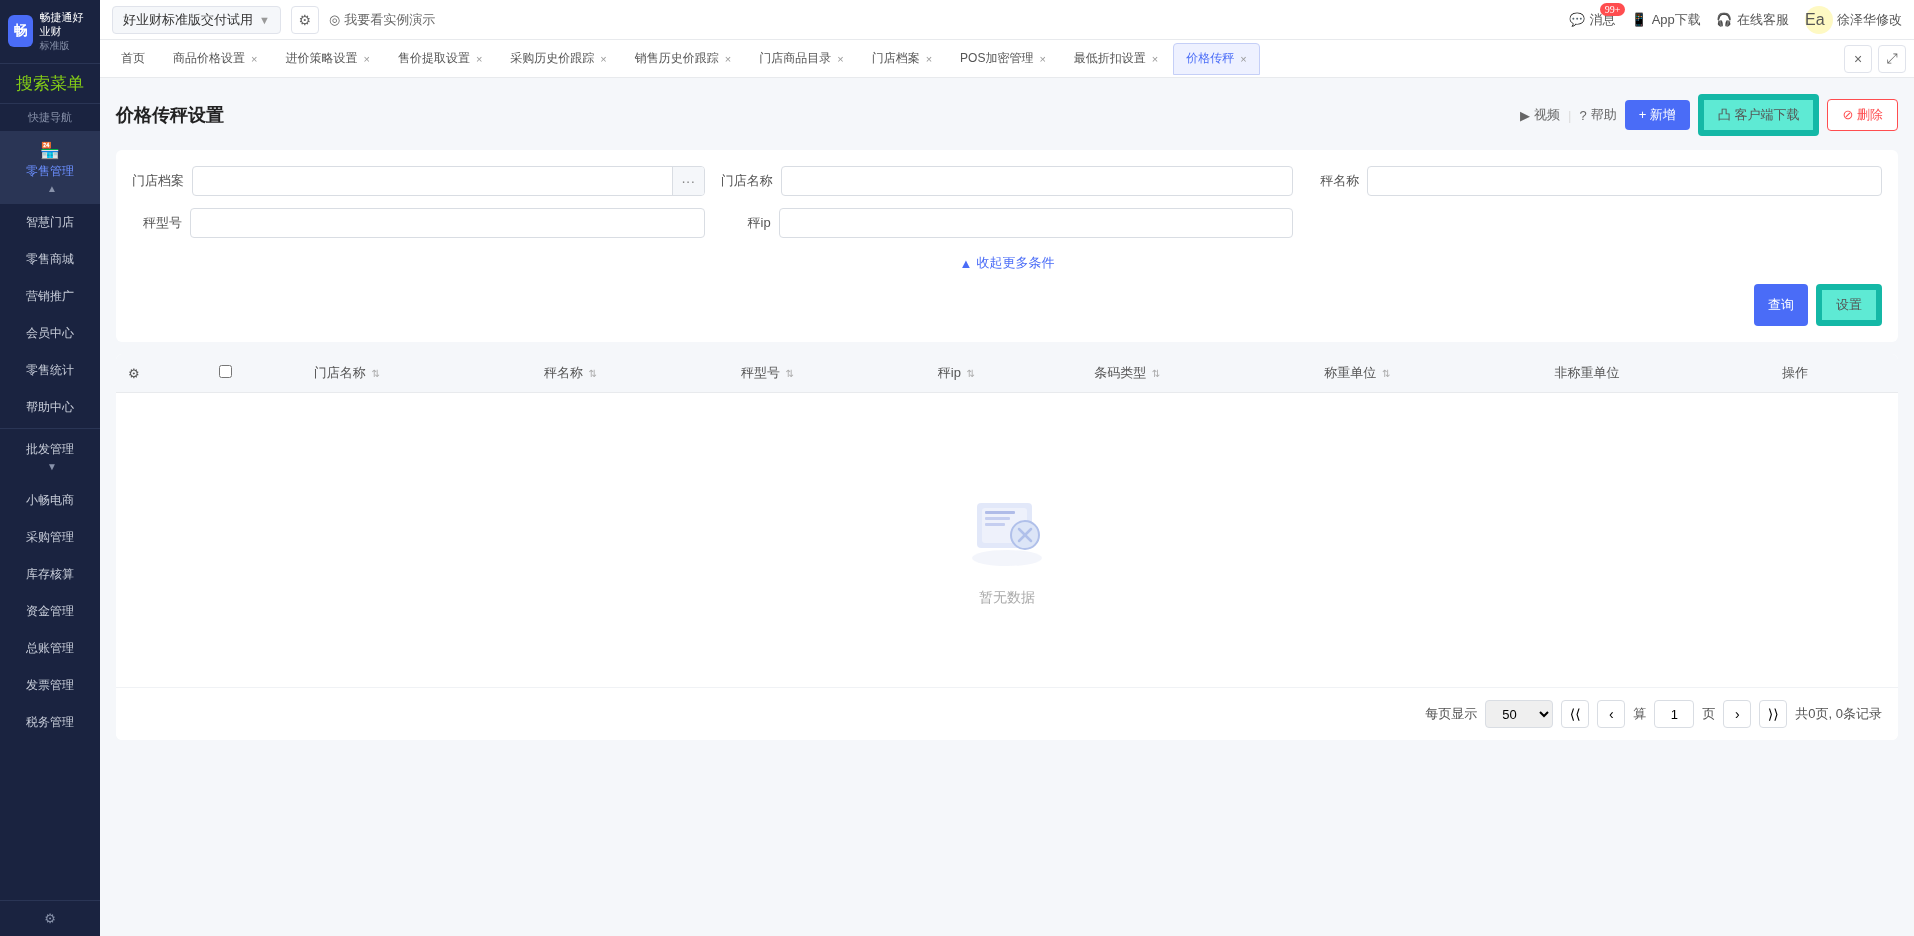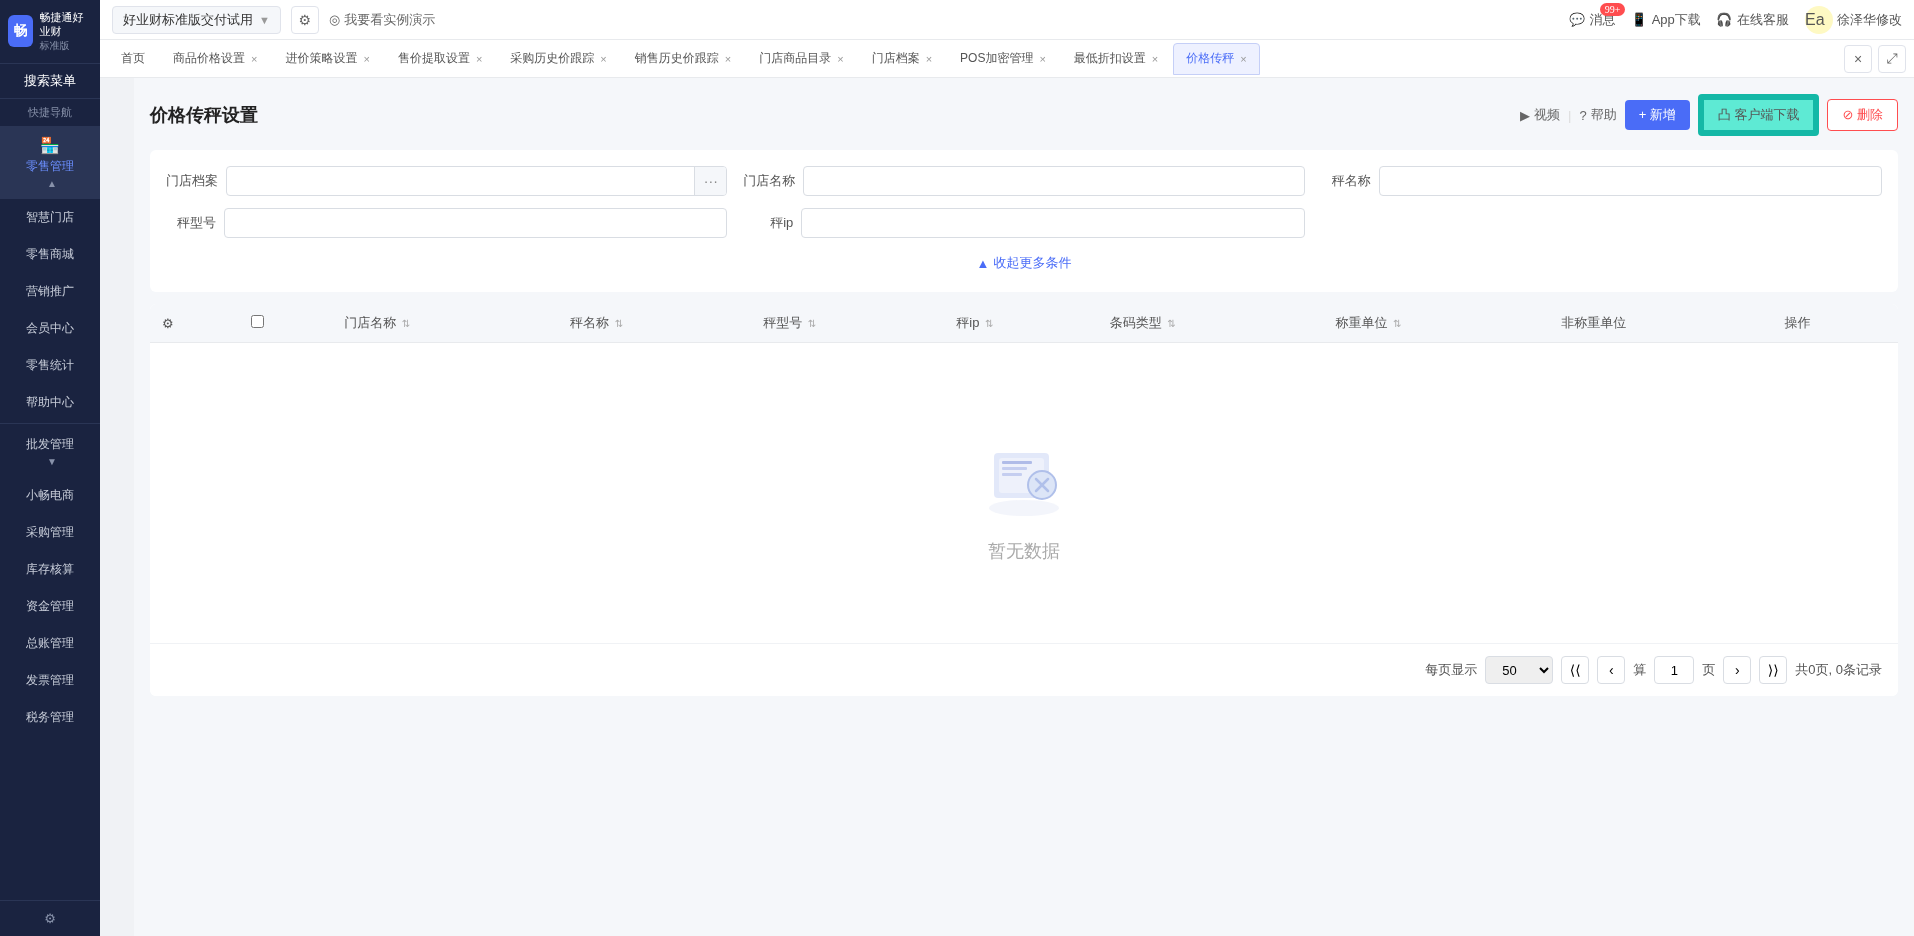--- a/index.html
+++ b/index.html
@@ -32,21 +32,21 @@
     }
     .logo-text { font-size: 11px; color: #fff; line-height: 1.3; }
     .logo-sub { font-size: 10px; color: #8892aa; font-family: Liberation Mono, monospace; }
 
     .sidebar-search {
       padding: 8px;
       border-bottom: 1px solid #2a3555;
       text-align: center;
     }
     .sidebar-search span {
-      font-size: 13px; color: #ffffff; cursor: pointer;
+      font-size: 17px; color: #84cc16; cursor: pointer;
     }
     .sidebar-nav-label {
       padding: 6px 8px;
       font-size: 11px; color: #8892aa;
       text-align: center; cursor: pointer;
     }
     .sidebar-item {
       padding: 10px 8px;
       text-align: center;
       cursor: pointer;
@@ -165,21 +165,20 @@
       cursor: pointer; color: #666; font-size: 14px;
       background: #fff;
     }
 
     
     .content-area {
       flex: 1;
       overflow-y: auto;
       padding: 16px;
       background: #f5f7fa;
-      margin-left: 34px;
     }
     .page-header {
       display: flex; align-items: center; justify-content: space-between;
       margin-bottom: 14px;
     }
     .page-title { font-size: 18px; font-weight: 600; color: #222; }
     .page-actions { display: flex; align-items: center; gap: 8px; }
     .page-action-link {
       display: flex; align-items: center; gap: 4px;
       color: #666; font-size: 13px; cursor: pointer;
@@ -253,21 +252,21 @@
 
     
     .empty-state {
       display: flex; flex-direction: column; align-items: center; justify-content: center;
       padding: 80px 0;
     }
     .empty-icon {
       width: 100px; height: 100px;
       margin-bottom: 16px;
     }
-    .empty-text { color: #aaa; font-size: 18px; text-align: right; }
+    .empty-text { color: #aaa; font-size: 14px; text-align: right; }
 
     
     .pagination {
       display: flex; align-items: center; justify-content: flex-end;
       padding: 12px 16px; gap: 8px; background: #fff;
       border-top: 1px solid #f0f2f5;
     }
     .pagination-label { font-size: 13px; color: #555; }
     .pagination-select {
       height: 28px; border: 1px solid #d9dde3; border-radius: 4px;
@@ -501,20 +500,24 @@
         </div>
         <div class="filter-item">
           <span class="filter-label">秤ip</span>
           <input type="text" class="filter-input" style="">
         </div>
         <div class="filter-item" style="flex:1;"></div>
       </div>
       <div class="collapse-btn">
         <span>▲</span>
         <span>收起更多条件</span>
+      </div>
+      <div style="display:flex; justify-content: flex-end; gap: 8px; margin-top: 8px;">
+        <button class="btn btn-primary">查询</button>
+        <button class="btn btn-default">设置</button>
       </div>
     </div>
 
     <div class="table-card">
       <div class="table-wrap">
         <table>
           <thead>
             <tr>
               <th>⚙</th>
               <th><input type="checkbox" style=""></th>

